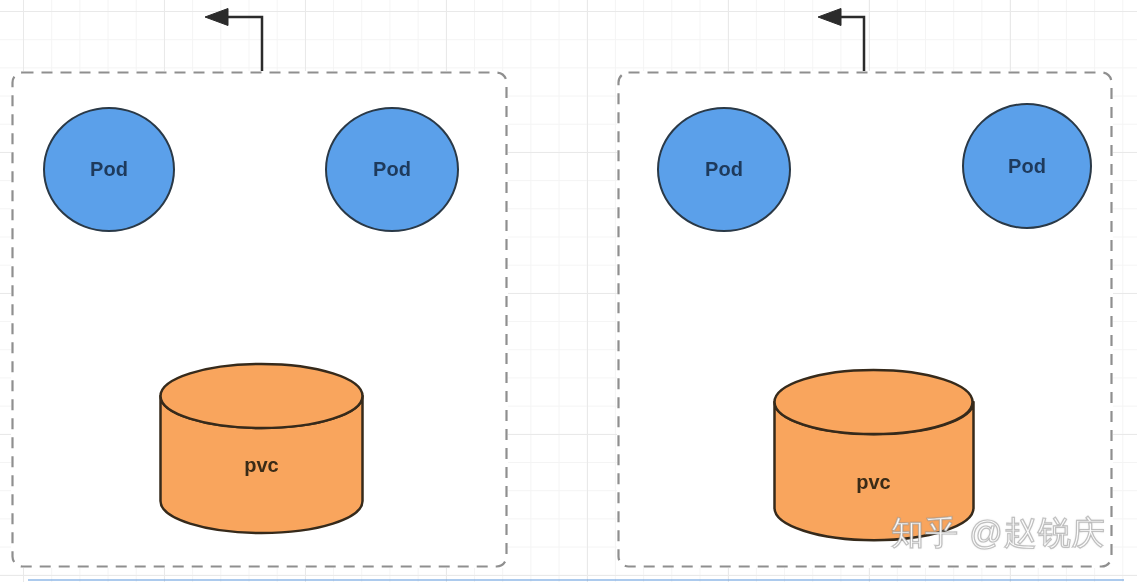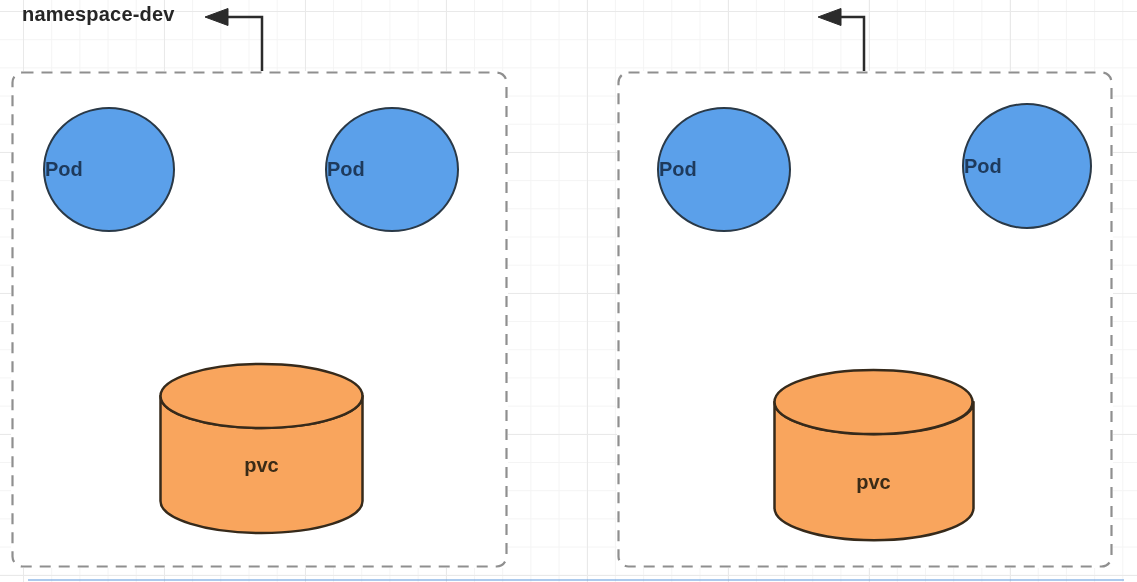--- a/index.html
+++ b/index.html
@@ -41,21 +41,21 @@
     fill:none;
     stroke:var(--box-border);
     stroke-width:2.2;
     stroke-dasharray:11 8;
   }
   .pod{
     position:absolute;
     border-radius:50%;
     background:var(--pod-fill);
     border:2.5px solid var(--pod-border);
-    display:flex;align-items:center;justify-content:flex-start;
+    display:flex;align-items:center;justify-content:center;
     z-index:2;
     box-sizing:border-box;
   }
   .pod span{
     font-size:20px;font-weight:bold;
     color:var(--pod-text);
   }
   .pvc{position:absolute;z-index:2;}
   .pvc svg{display:block;}
   .pvc .cyl{fill:var(--pvc-fill);stroke:var(--pvc-border);stroke-width:2.5;stroke-linejoin:round;}
@@ -86,21 +86,20 @@
 <body>
 
 <div class="canvas">
 
   <div class="ns-box" style="left:11px;top:71px;width:497px;height:497px;">
     <svg width="497" height="497">
       <rect x="1.5" y="1.5" width="494" height="494" rx="10" ry="10"></rect>
     </svg>
   </div>
 
-  <div class="ns-label" style="left:22px;">namespace-dev</div>
 
   <svg class="arrow" style="left:200px;top:3px;" width="70" height="70">
     <polygon points="5,14 28,5.5 28,22.5"></polygon>
     <path d="M27,14 H62 V68"></path>
   </svg>
 
   <div class="pod" style="left:43px;top:107px;width:132px;height:125px;">
     <span>Pod</span>
   </div>
 
@@ -139,14 +138,15 @@
   <div class="pvc" style="left:772px;top:368px;width:203px;height:174px;">
     <svg width="203" height="174">
       <path class="cyl" d="M2.5,34 L2.5,140 A99,32 0 0 0 201.5,140 L201.5,34 A99,32 0 0 1 2.5,34 Z"></path>
       <ellipse class="cyl" cx="101.5" cy="34" rx="99" ry="32"></ellipse>
     </svg>
     <div class="pvc-label" style="top:101px;">pvc</div>
   </div>
 
   <div class="cropped-edge" style="left:28px;top:579px;width:1096px;height:2px;"></div>
 
+  <div class="watermark" style="left:891px;top:511px;">知乎 @赵锐庆</div>
 
 </div>
 
 </body></html>

